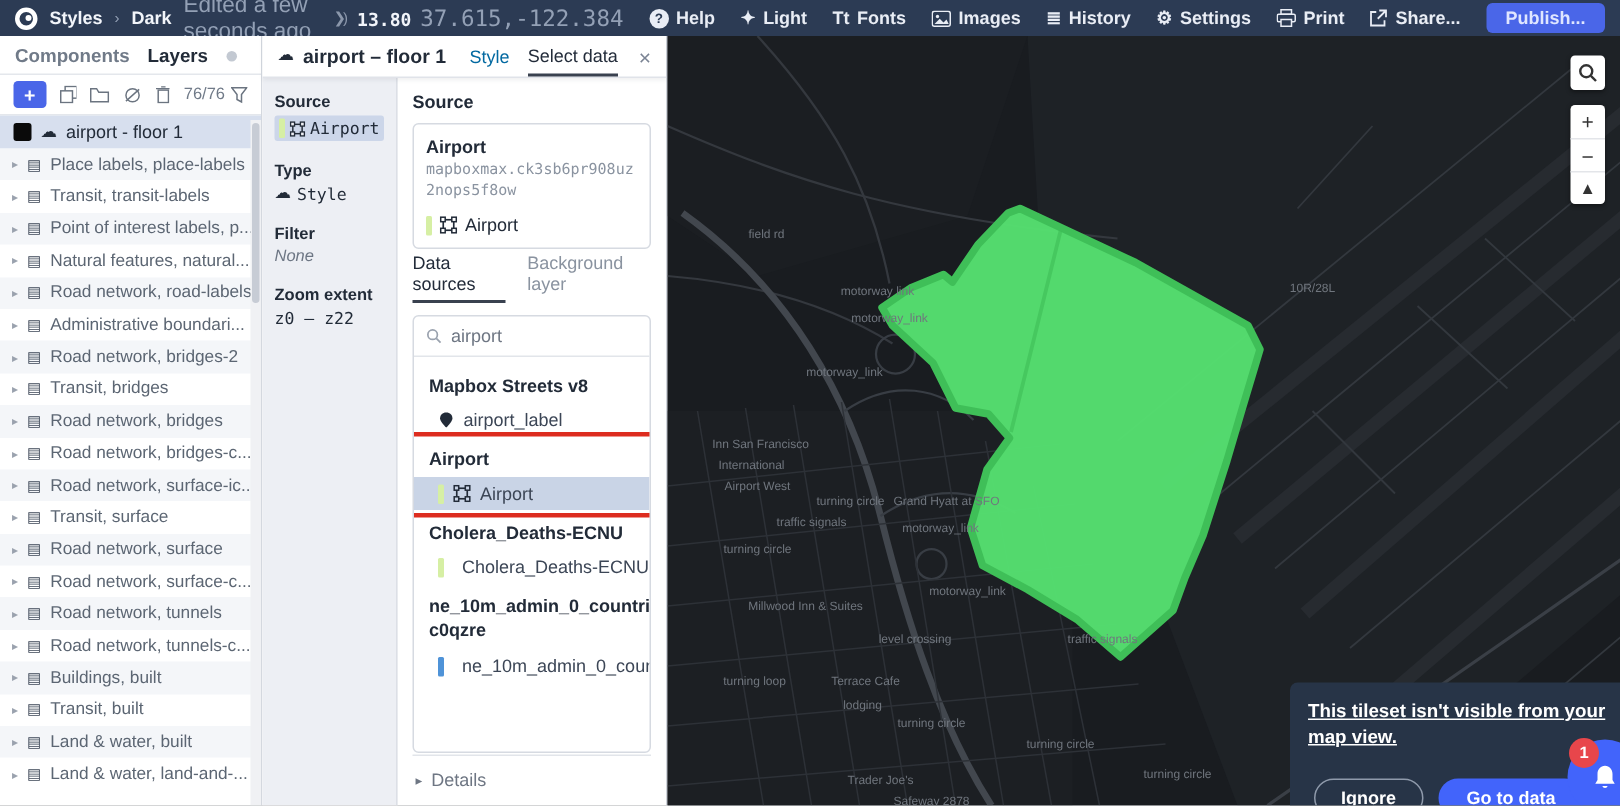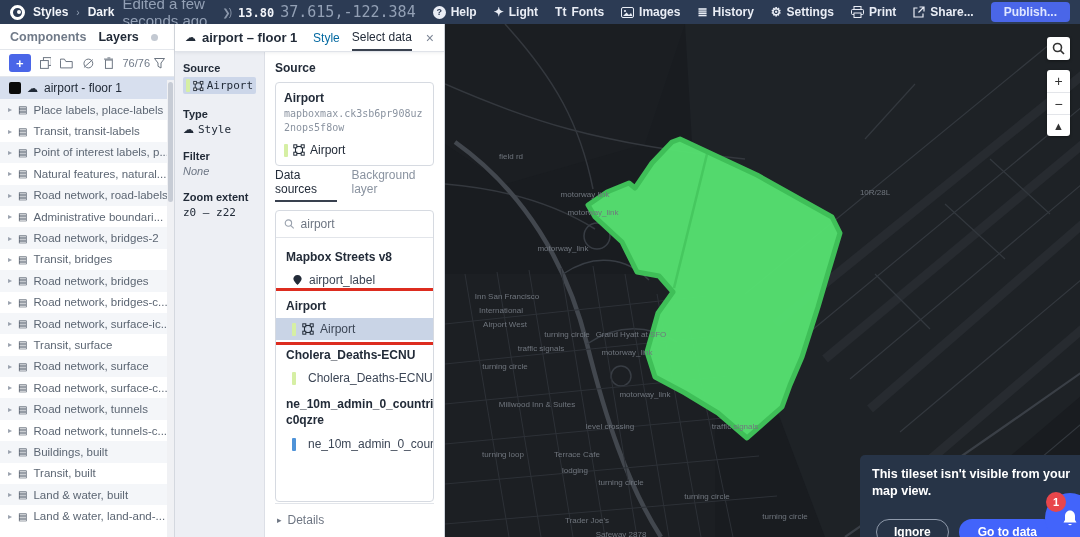--- a/index.html
+++ b/index.html
@@ -118,21 +118,21 @@
   .map-search-btn { position:absolute; right:10px; top:13px; width:23px; height:23px; background:#fff;
                     border:none; border-radius:3px; box-shadow:0 1px 3px rgba(0,0,0,.4);
                     display:flex; align-items:center; justify-content:center; cursor:pointer; z-index:4; }
   .map-zoomctl { position:absolute; right:10px; top:46px; width:23px; background:#fff; border-radius:3px;
                  box-shadow:0 1px 3px rgba(0,0,0,.4); z-index:4; display:flex; flex-direction:column; }
   .zc-btn { height:22px; border:none; background:transparent; font-size:14px; color:#333; cursor:pointer;
             display:flex; align-items:center; justify-content:center; }
   .zc-btn + .zc-btn { border-top:1px solid #e3e5e9; }
   .toast { position:absolute; left:415px; top:431px; width:231px; background:#273447; border-radius:5px;
            padding:11px 12px 12px; z-index:5; }
-  .toast-msg { color:#fff; font-size:12.5px; font-weight:bold; line-height:1.35; }
+  .toast-msg { color:#fff; font-size:12.5px; font-weight:bold; line-height:1.35;text-decoration:underline; }
   .toast-btns { display:flex; gap:10px; margin-top:19px; margin-left:4px; }
   .btn-ignore { background:transparent; border:1.5px solid #8f9aab; border-radius:14px; color:#fff;
                 font-weight:bold; font-size:12px; padding:5px 17px; cursor:pointer; }
   .btn-godata { background:#4264fb; border:none; border-radius:14px; color:#fff; font-weight:bold;
                 font-size:12px; padding:5px 19px; cursor:pointer; }
   .bell-fab { position:absolute; left:600px; top:469px; width:50px; height:50px; border-radius:50%;
               background:#4264fb; border:none; z-index:6; display:flex; align-items:center;
               justify-content:center; cursor:pointer; }
   .notif-badge { position:absolute; left:601px; top:468px; width:20px; height:20px; border-radius:50%;
                  background:#e8464b; color:#fff; font-size:11px; font-weight:bold; display:flex;

